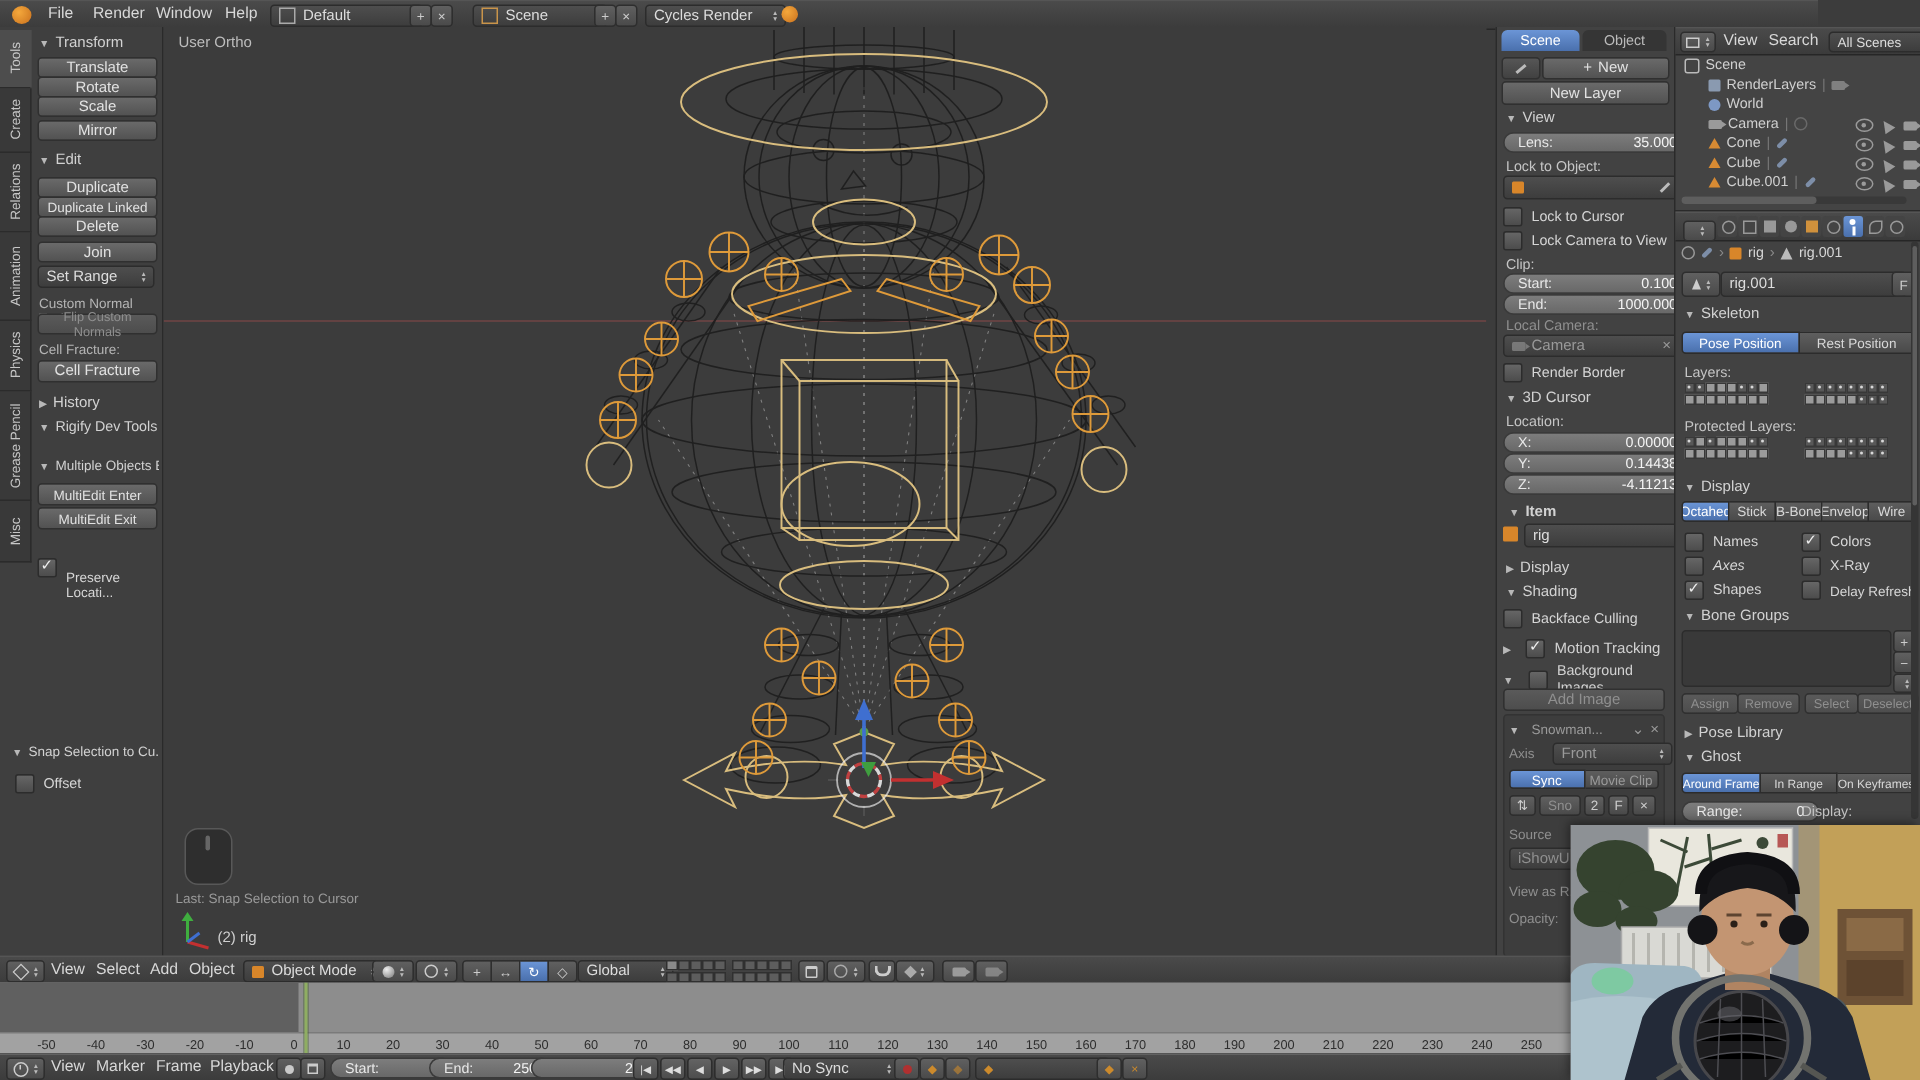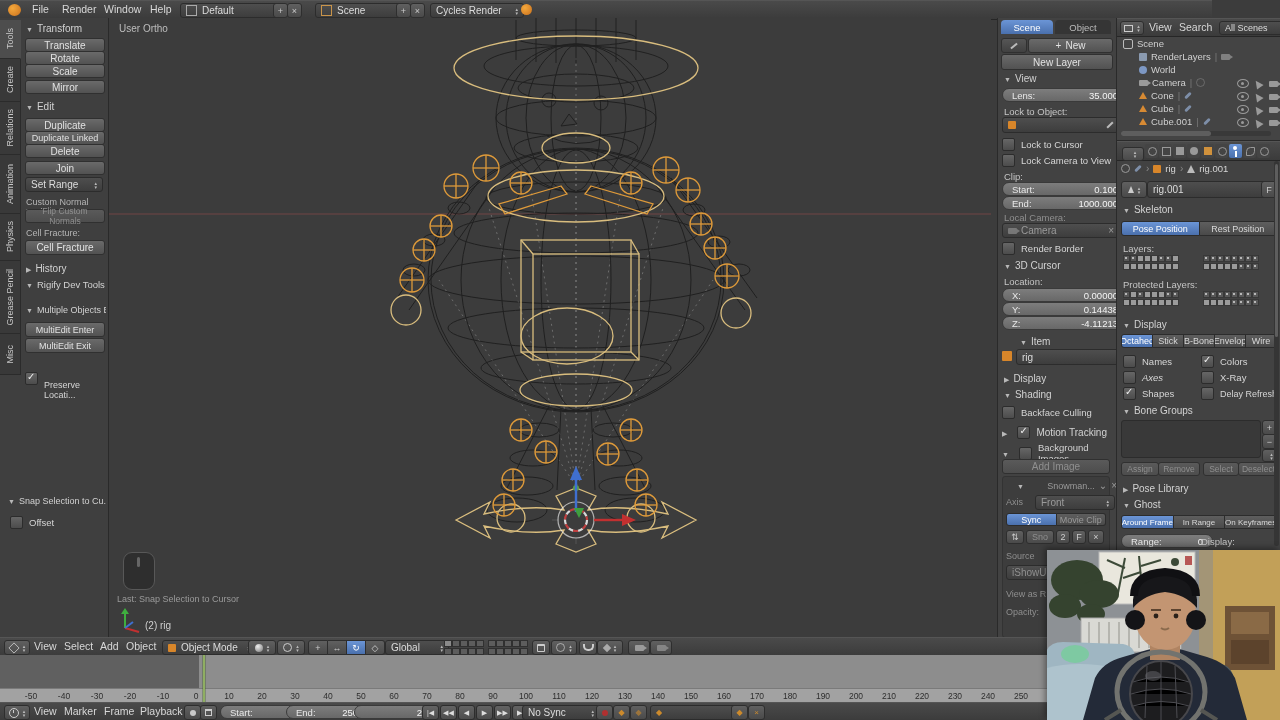--- a/index.html
+++ b/index.html
@@ -454,21 +454,21 @@
     </div>
     <div class="abs fieldr" style="left:4px;top:284px;width:106px;height:12px;">
       <span class="lab">Y:</span>
         <span>0.14438</span>
     </div>
     <div class="abs fieldr" style="left:4px;top:298px;width:106px;height:12px;">
       <span class="lab">Z:</span>
         <span>-4.11213</span>
     </div>
 
-    <div class="abs phdr exp-open" style="left:22px;top:318px;">Item</div>
+    <div class="abs phdr exp-open" style="left:8px;top:318px;font-weight:bold;">Item</div>
     <div class="abs" style="left:4px;top:333px;width:10px;height:10px;background:#d8862a;border-radius:1px;"></div>
     <div class="abs darkdrop" style="left:18px;top:331px;width:92px;height:14px;">
       <span>rig</span>
     </div>
 
     <div class="abs phdr exp-closed" style="left:6px;top:355px;">Display</div>
     <div class="abs phdr exp-open" style="left:6px;top:371px;">Shading</div>
     <div class="cbrow" style="left:4px;top:388px;">
       <span class="cb"></span>
       <span style="font-size:9.5px;">Backface Culling</span>
@@ -478,21 +478,21 @@
         <span class="cb on"></span>
       <span class="phdr">Motion Tracking</span>
     </div>
     <div class="cbrow" style="left:4px;top:424px;">
       <span class="exp-open"></span>
         <span class="cb"></span>
       <span class="phdr" style="font-size:9.5px;">Background Images</span>
     </div>
     <div class="abs btn dis" style="left:4px;top:441px;width:106px;height:13px;">Add Image</div>
     <div class="abs" style="left:4px;top:458px;width:106px;height:160px;border:1px solid #333;border-radius:3px;background:#3d3d3d;">
-      <div style="position:absolute;left:14px;top:3px;display:flex;align-items:center;gap:4px;width:100px;color:#9a9a9a;text-align:right;">
+      <div style="position:absolute;left:3px;top:3px;display:flex;align-items:center;gap:4px;width:100px;color:#9a9a9a;">
         <span class="exp-open"></span>
         <span style="flex:1;overflow:hidden;white-space:nowrap;font-size:9px;">Snowman...</span>
         <span>⌄</span>
         <span>×</span>
       </div>
       <div style="position:absolute;left:3px;top:20px;display:flex;align-items:center;gap:4px;color:#8f8f8f;font-size:9px;">
         <span>Axis</span>
       </div>
       <div class="darkdrop updn" style="position:absolute;left:32px;top:18px;width:68px;height:13px;color:#9a9a9a;">
         <span style="flex:1;">Front</span>

